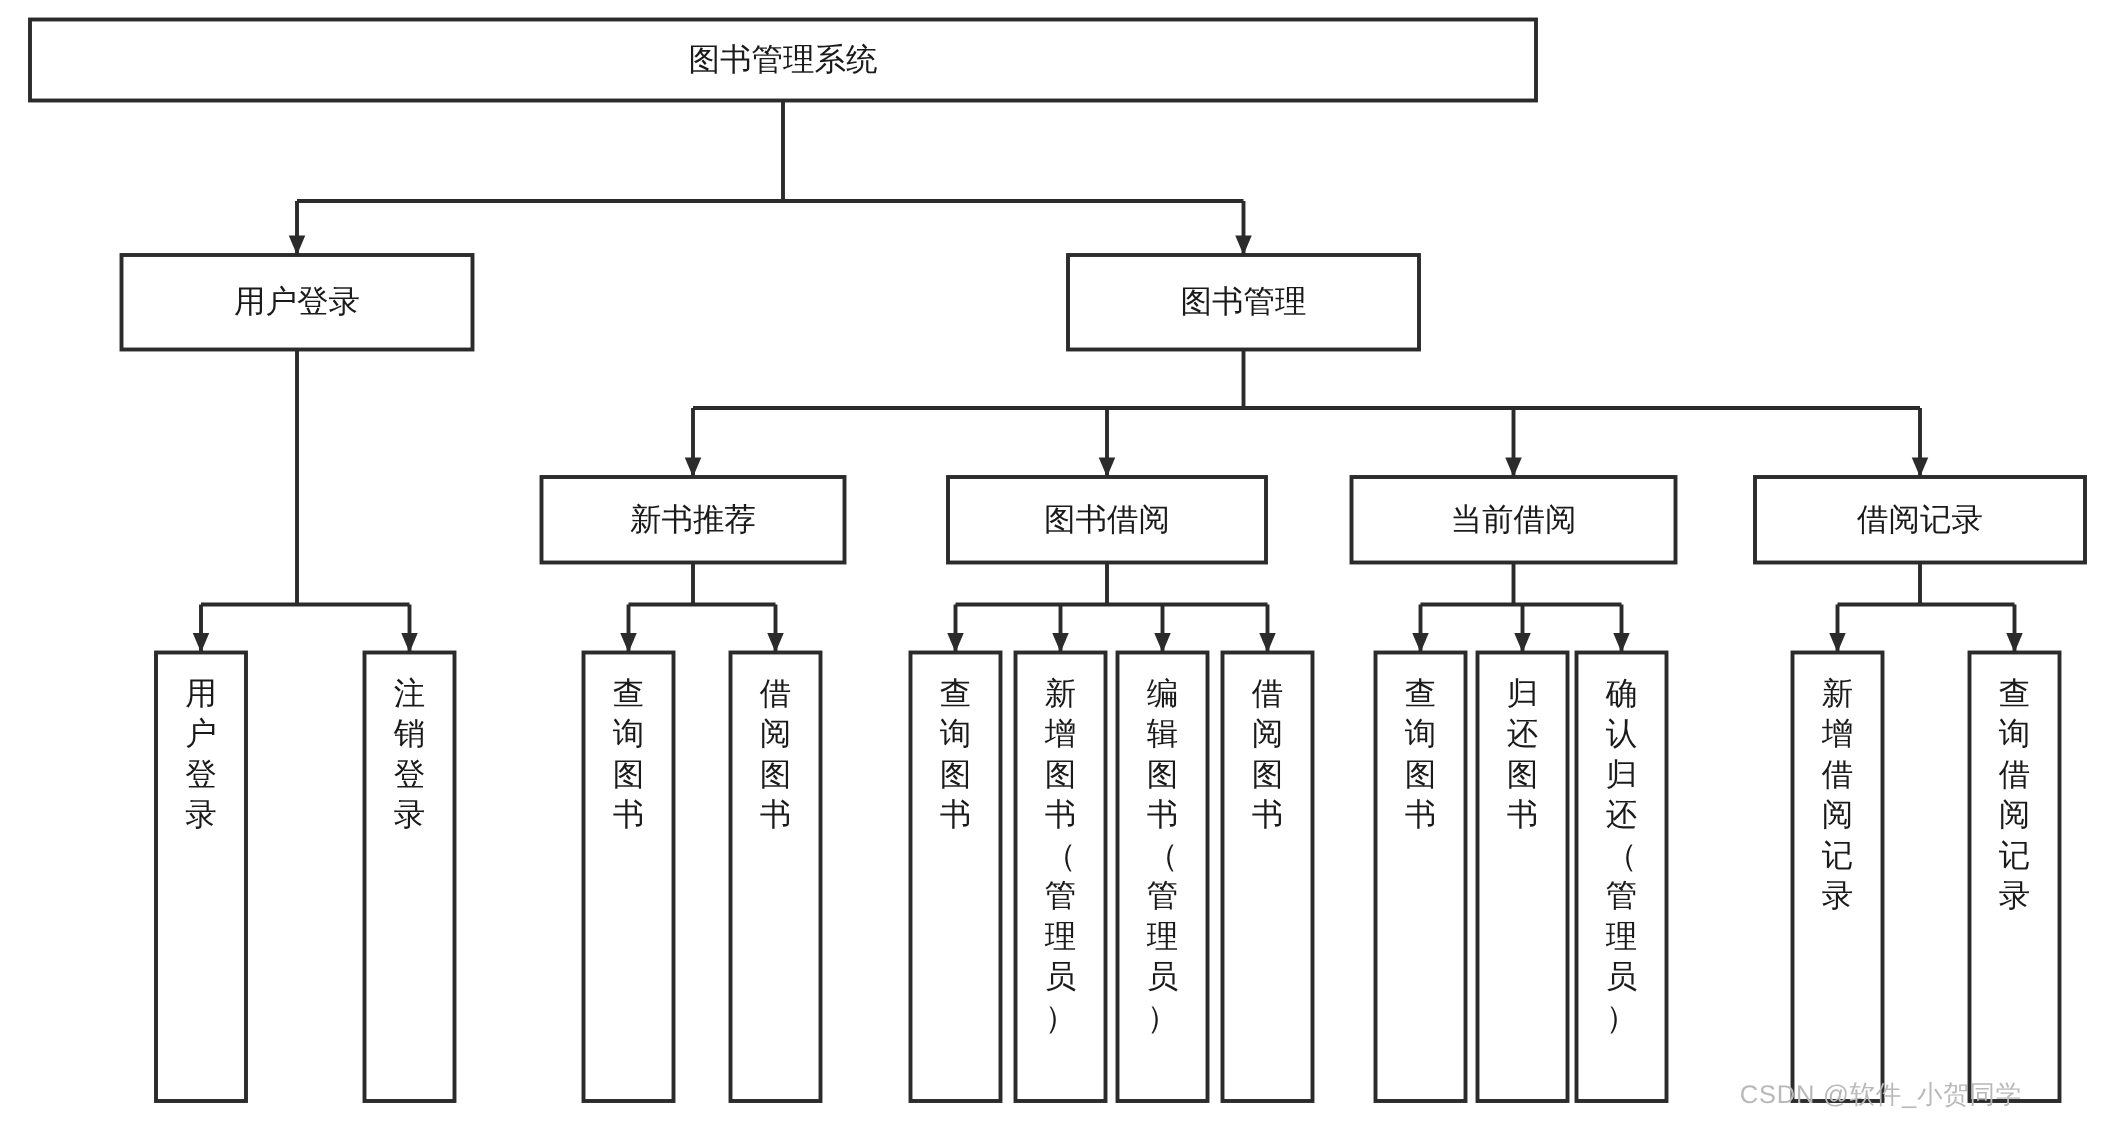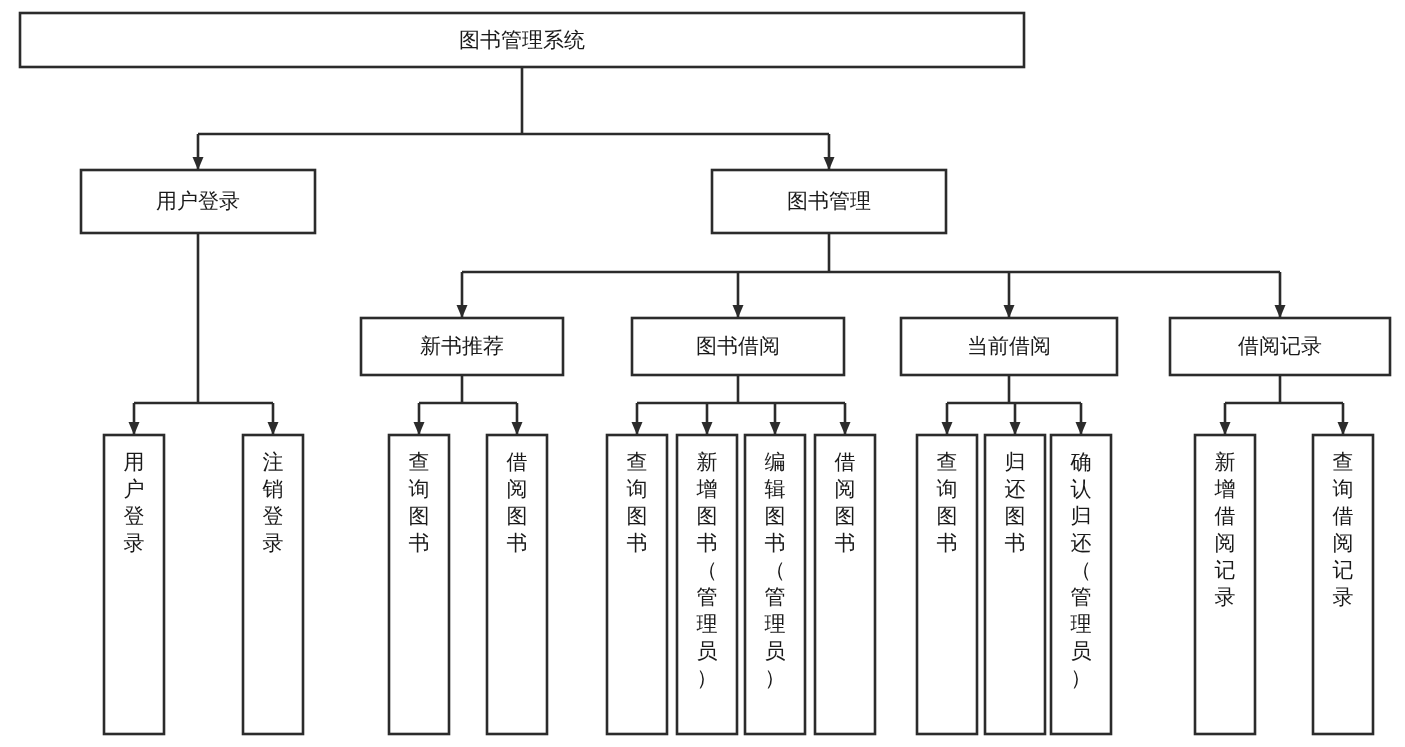--- a/index.html
+++ b/index.html
@@ -215,13 +215,14 @@
         <g>
           <rect x="1195" y="435" width="60" height="299" class="node-box"></rect>
           <text x="1225" y="469" class="node-label-v"><tspan x="1225" dy="0">新</tspan><tspan x="1225" dy="27">增</tspan><tspan x="1225" dy="27">借</tspan><tspan x="1225" dy="27">阅</tspan><tspan x="1225" dy="27">记</tspan><tspan x="1225" dy="27">录</tspan></text>
         </g>
         <g>
           <rect x="1313" y="435" width="60" height="299" class="node-box"></rect>
           <text x="1343" y="469" class="node-label-v"><tspan x="1343" dy="0">查</tspan><tspan x="1343" dy="27">询</tspan><tspan x="1343" dy="27">借</tspan><tspan x="1343" dy="27">阅</tspan><tspan x="1343" dy="27">记</tspan><tspan x="1343" dy="27">录</tspan></text>
         </g>
       </g>
   </svg>
+  <div class="watermark">CSDN @软件_小贺同学</div>
 </div>
 
 </body></html>

